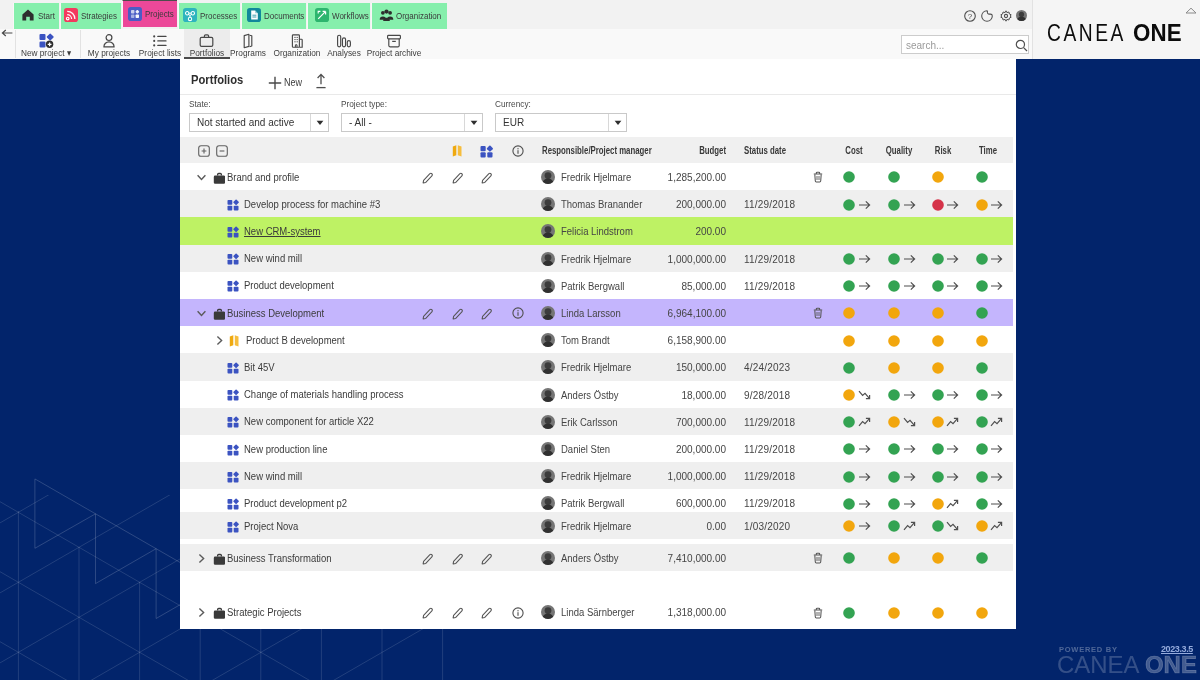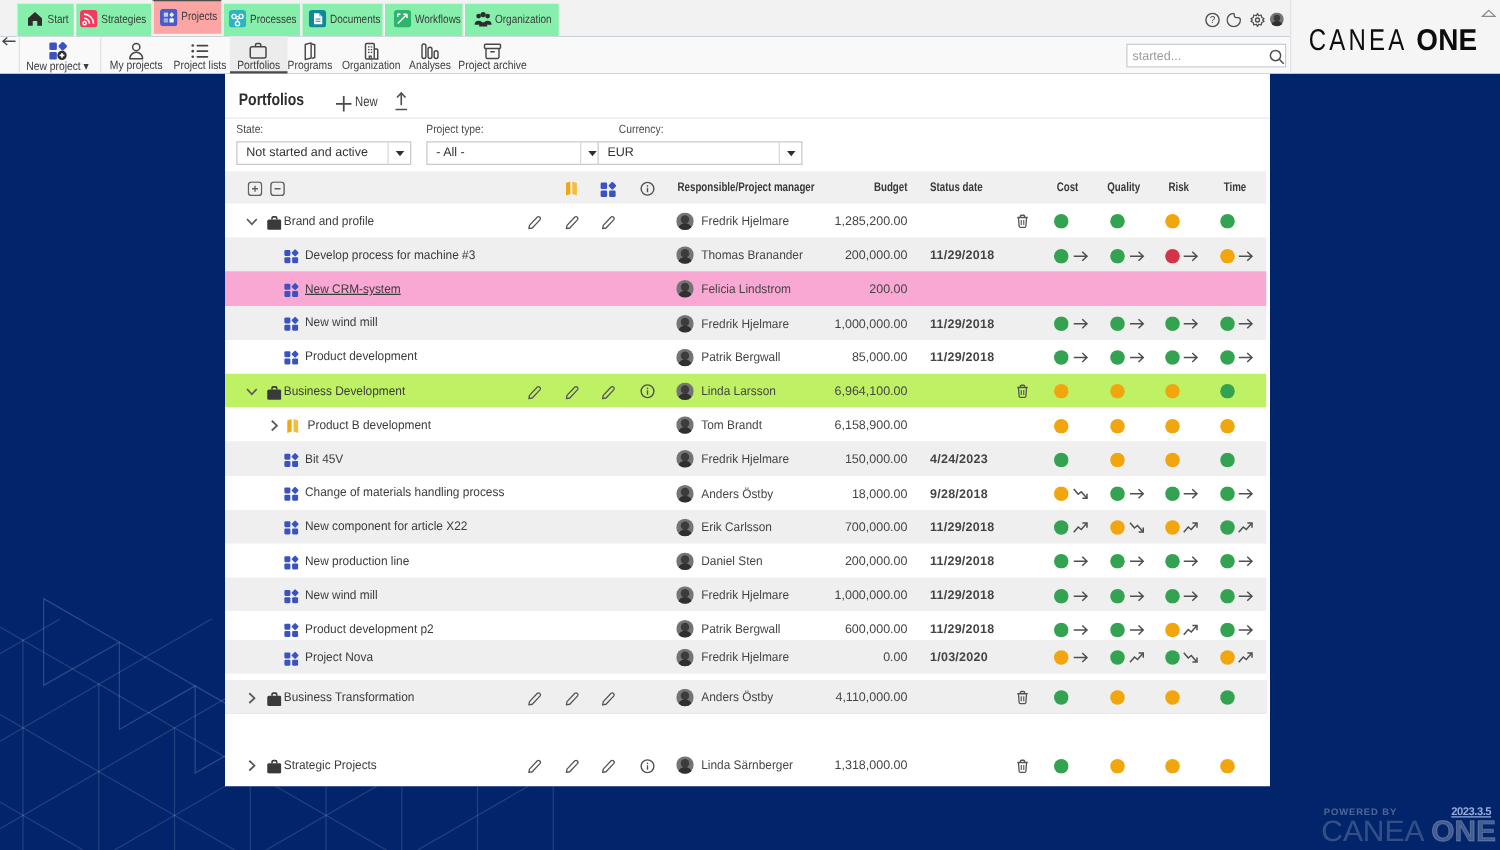--- a/index.html
+++ b/index.html
@@ -2,21 +2,21 @@
 <html><head>
 <meta charset="utf-8">
 <style>
 * { margin:0; padding:0; box-sizing:border-box; }
 svg { display:block; }
 html,body { width:1200px; height:680px; overflow:hidden; }
 body { font-family:"Liberation Sans",sans-serif; background:#02246b; position:relative; }
 .bgsvg { position:absolute; left:0; top:0; }
 .bar1 { position:absolute; left:0; top:0; width:1032px; height:29px; background:#f2f2f2; }
 .tab { position:absolute; top:3px; height:26px; background:#86efac; border-left:1px solid #f8f8f8; }
-.tab.active { background:#fca5a5; border-top:1.5px solid #4d4d4d; top:0; height:26.5px; }
+.tab.active { background:#ec4899; border-top:1.5px solid #4d4d4d; top:0; height:26.5px; }
 .ti { position:absolute; top:5px; }
 .tab.active .ti { top:5.5px; }
 .tl { position:absolute; top:7px; font-size:9.5px; color:#3a3a3a; white-space:nowrap; transform:scaleX(0.84); transform-origin:0 0; }
 .tab.active .tl { top:6.5px; }
 .bar2 { position:absolute; left:0; top:29px; width:1032px; height:30px; background:#f9f9f9; }
 .backarrow { position:absolute; left:1px; top:28.5px; }
 .vdiv { position:absolute; top:1px; height:28px; width:1px; background:#e2e2e2; }
 .tbi { position:absolute; top:4px; }
 .tbl2 { position:absolute; top:17.5px; width:120px; text-align:center; font-size:9.5px; color:#3c3c3c; white-space:nowrap; transform:scaleX(0.87); }
 .tb2active { position:absolute; left:184px; top:0px; width:46px; height:30px; background:#ececec; border-bottom:2px solid #4a4a4a; }
@@ -40,21 +40,21 @@
 .fbox .btn svg { position:absolute; left:5px; top:6px; }
 .thead { position:absolute; left:0; top:78px; width:833px; height:26px; background:#f0f0f0; }
 .thead .ic { position:absolute; top:8px; }
 .th { position:absolute; top:8px; font-size:10px; font-weight:bold; color:#383838; white-space:nowrap; transform:scaleX(0.78); transform-origin:0 50%; }
 .row { position:absolute; left:0; width:833px; height:27.2px; }
 .row .ic { position:absolute; top:8.4px; }
 .row .av { position:absolute; top:7px; }
 .lbl { position:absolute; top:8.5px; font-size:10px; color:#3b3b3b; white-space:nowrap; transform:scaleX(0.95); transform-origin:0 0; }
 .nm { position:absolute; top:9px; font-size:10px; color:#454545; white-space:nowrap; transform:scaleX(0.95); transform-origin:0 0; }
 .bud { position:absolute; left:420px; width:126px; top:9px; font-size:10px; color:#454545; text-align:right; }
-.dat { position:absolute; left:564px; top:9px; font-size:10px; color:#454545; letter-spacing:0.2px;font-weight:bold; }
+.dat { position:absolute; left:564px; top:9px; font-size:10px; color:#454545; letter-spacing:0.2px; }
 .wm1 { position:absolute; left:1059px; top:645px; font-size:7.5px; font-weight:bold; letter-spacing:0.75px; color:rgba(255,255,255,0.30); }
 .wm2 { position:absolute; left:1161px; top:644px; font-size:9px; font-weight:bold; letter-spacing:-0.4px; color:rgba(175,195,240,0.85); text-decoration:underline; }
 .wm3 { position:absolute; left:1057px; top:652px; font-size:23.5px; color:rgba(255,255,255,0.20); white-space:nowrap; transform:scaleX(1.02); transform-origin:0 0; }
 .wm3 b { font-weight:bold; color:rgba(255,255,255,0.26); -webkit-text-stroke:0.7px rgba(255,255,255,0.22); }
 </style>
 </head>
 <body>
 <svg class="bgsvg" width="1200" height="680" viewBox="0 0 1200 680">
     <defs>
       <clipPath id="bgclip">
@@ -266,21 +266,21 @@
 <div class="tbl2" style="left:284px">Analyses</div>
 <div class="tbi" style="left:386px">
       <svg width="16" height="16" viewBox="0 0 16 16">
         <rect x="1.6" y="2.4" width="12.8" height="3.4" rx="0.8" fill="none" stroke="#474747" stroke-width="1.15"></rect>
         <path d="M2.8 5.8 V12.6 a1.2 1.2 0 0 0 1.2 1.2 h8 a1.2 1.2 0 0 0 1.2-1.2 V5.8" fill="none" stroke="#474747" stroke-width="1.15"></path>
         <path d="M6.2 8.4 h3.6" stroke="#474747" stroke-width="1.2"></path>
       </svg>
     </div>
 <div class="tbl2" style="left:334px">Project archive</div>
 <div class="search">
-      <span>started...</span>
+      <span>search...</span>
       <span class="sic">
         <svg width="13" height="13" viewBox="0 0 13 13">
           <circle cx="5.4" cy="5.4" r="4.1" fill="none" stroke="#4f4f4f" stroke-width="1.2"></circle>
           <path d="M8.6 8.6 L12 12" stroke="#4f4f4f" stroke-width="1.2"></path>
         </svg>
       </span>
     </div>
 </div>
 <div class="backarrow">
     <svg width="12" height="8" viewBox="0 0 12 8">
@@ -323,21 +323,21 @@
       </span>
     </div>
 <div class="fbox" style="left:161px;width:142px">
       <span class="val">- All -</span>
       <span class="btn">
         <svg width="8" height="6" viewBox="0 0 8 6">
           <path d="M0.6 0.8 L4 5 L7.4 0.8 Z" fill="#2f2f2f"></path>
         </svg>
       </span>
     </div>
-<div class="fbox" style="left:298px;width:164px">
+<div class="fbox" style="left:315px;width:132px">
       <span class="val">EUR</span>
       <span class="btn">
         <svg width="8" height="6" viewBox="0 0 8 6">
           <path d="M0.6 0.8 L4 5 L7.4 0.8 Z" fill="#2f2f2f"></path>
         </svg>
       </span>
     </div>
 <div class="thead">
 <div class="ic" style="left:18px">
         <svg width="12" height="12" viewBox="0 0 12 12">
@@ -513,21 +513,21 @@
         <svg width="12" height="12" viewBox="0 0 12 12">
           <circle cx="6.0" cy="6.0" r="5.8" fill="#f2a60d"></circle>
         </svg>
       </div>
       <div class="ic" style="left:810px;">
         <svg width="14" height="12" viewBox="0 0 14 12">
           <path d="M1 6 H11.6 M7.8 2.4 L11.6 6 L7.8 9.6" fill="none" stroke="#4f4f4f" stroke-width="1.2"></path>
         </svg>
       </div>
     </div>
-<div class="row" style="top:158.4px;background:#f9a8d4">
+<div class="row" style="top:158.4px;background:#bef264">
       <div class="ic" style="left:47px;top:8.5px;">
         <svg width="12" height="12" viewBox="0 0 12 12">
           <rect x="0.5" y="0.9" width="4.8" height="4.8" rx="0.9" fill="#3b53c1"></rect>
           <rect x="0.5" y="6.7" width="4.8" height="4.8" rx="0.9" fill="#3b53c1"></rect>
           <rect x="6.7" y="6.7" width="4.8" height="4.8" rx="0.9" fill="#3b53c1"></rect>
           <rect x="6.9" y="1.1" width="4.4" height="4.4" rx="0.8" fill="#3b53c1" transform="rotate(45 9.1 3.3)"></rect>
         </svg>
       </div>
       <div class="lbl" style="left:63.5px;text-decoration:underline;">New CRM-system</div>
       <div class="av" style="left:360.5px;">
@@ -676,21 +676,21 @@
         <svg width="12" height="12" viewBox="0 0 12 12">
           <circle cx="6.0" cy="6.0" r="5.8" fill="#33a352"></circle>
         </svg>
       </div>
       <div class="ic" style="left:810px;">
         <svg width="14" height="12" viewBox="0 0 14 12">
           <path d="M1 6 H11.6 M7.8 2.4 L11.6 6 L7.8 9.6" fill="none" stroke="#4f4f4f" stroke-width="1.2"></path>
         </svg>
       </div>
     </div>
-<div class="row" style="top:240px;background:#bef264">
+<div class="row" style="top:240px;background:#c4b5fd">
       <div class="ic" style="left:16px;top:9px;">
         <svg width="11" height="11" viewBox="0 0 11 11">
           <path d="M1.6 3.2 L5.5 7.4 L9.4 3.2" fill="none" stroke="#5a5a5a" stroke-width="1.4"></path>
         </svg>
       </div>
       <div class="ic" style="left:32.5px;top:8.5px;">
         <svg width="12" height="12" viewBox="0 0 12 12">
           <rect x="0.8" y="3.6" width="11.4" height="8.2" rx="1.3" fill="#3a3a3a"></rect>
           <path d="M4.6 3.6 V2.6 a1.1 1.1 0 0 1 1.1 -1.1 h1.6 a1.1 1.1 0 0 1 1.1 1.1 V3.6" fill="none" stroke="#3a3a3a" stroke-width="1.3"></path>
         </svg>
@@ -1340,21 +1340,21 @@
             </clipPath>
           </defs>
           <g clip-path="url(#avc17)">
             <rect width="14" height="14" fill="#757575"></rect>
             <circle cx="7.0" cy="5.6" r="3.4" fill="#3c3c3c"></circle>
             <ellipse cx="7.0" cy="13.3" rx="5.6" ry="4.8" fill="#303030"></ellipse>
           </g>
         </svg>
       </div>
       <div class="nm" style="left:381px">Anders Östby</div>
-      <div class="bud">4,110,000.00</div>
+      <div class="bud">7,410,000.00</div>
       <div class="ic" style="left:632px;">
         <svg width="12" height="12" viewBox="0 0 12 12">
           <path d="M1.8 3 h8.4 M4.3 3 V2 a0.8 0.8 0 0 1 0.8-0.8 h1.8 a0.8 0.8 0 0 1 0.8 0.8 V3" fill="none" stroke="#555" stroke-width="1.05"></path>
           <path d="M2.8 3.4 L3.3 10 a1 1 0 0 0 1 0.9 h3.4 a1 1 0 0 0 1-0.9 L9.2 3.4" fill="none" stroke="#555" stroke-width="1.05"></path>
           <path d="M5 5 v4 M7 5 v4" stroke="#555" stroke-width="0.9"></path>
         </svg>
       </div>
       <div class="ic" style="left:663px;">
         <svg width="12" height="12" viewBox="0 0 12 12">
           <circle cx="6.0" cy="6.0" r="5.8" fill="#33a352"></circle>

